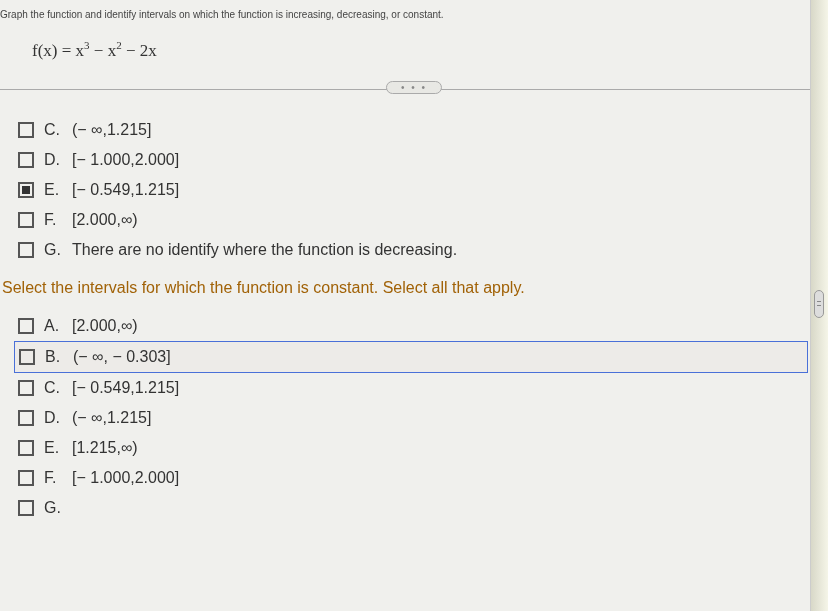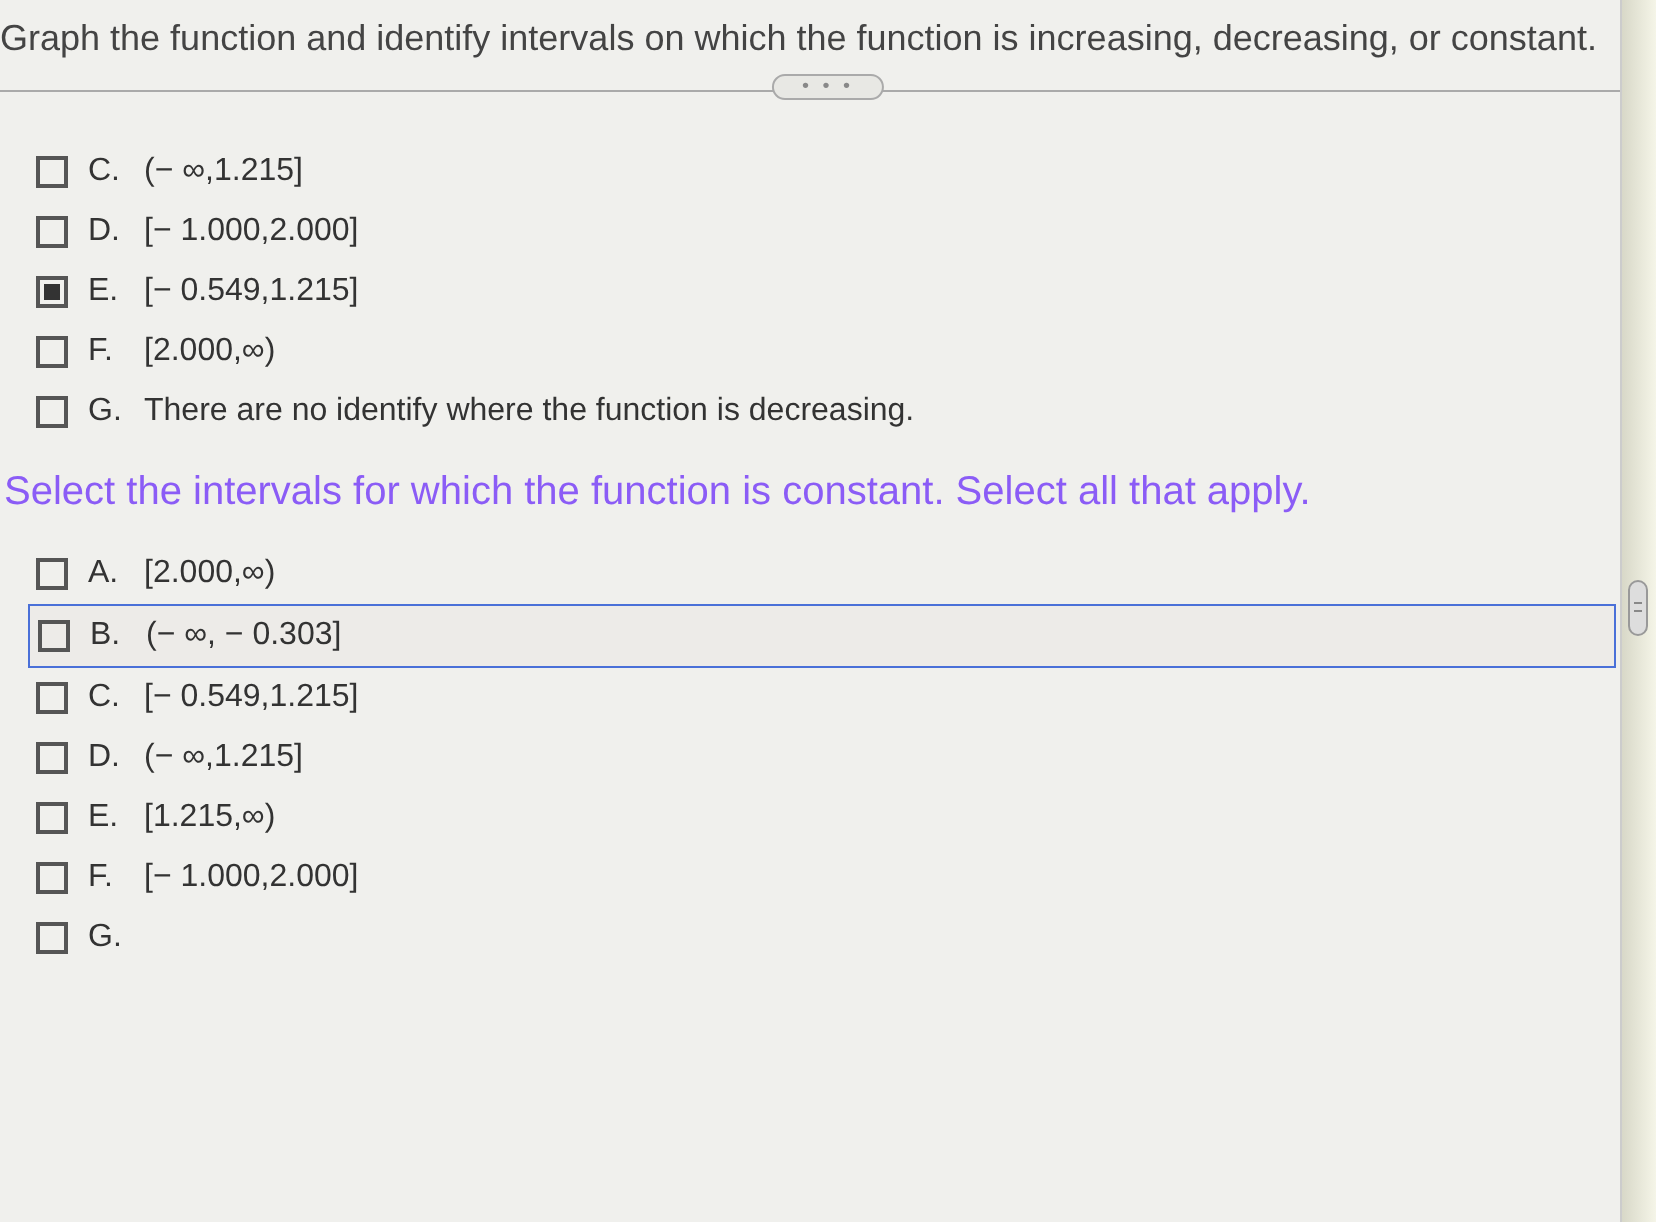--- a/index.html
+++ b/index.html
@@ -14,21 +14,21 @@
       height: 611px;
       overflow: hidden;
       position: relative;
       color: #333;
     }
     .content {
       padding: 8px 0 0 0;
       position: relative;
     }
     .question-text {
-      font-size: 18px;
+      font-size: 10px;
       color: #444;
       padding: 0 10px 4px 0;
       line-height: 1.3;
     }
     .formula {
       font-size: 17px;
       padding: 14px 0 18px 32px;
       color: #333;
       font-family: 'Times New Roman', serif;
     }
@@ -88,22 +88,22 @@
       content: "";
       width: 8px;
       height: 8px;
       background: #333;
     }
     .option-label {
       margin-right: 8px;
       min-width: 20px;
     }
     .subprompt {
-      font-size: 20px;
-      color: #8b5cf6;
+      font-size: 16px;
+      color: #a16207;
       padding: 14px 0 14px 2px;
     }
     .right-edge {
       position: absolute;
       right: 0;
       top: 0;
       bottom: 0;
       width: 18px;
       background: linear-gradient(to right, #d8d8c8, #f5f5e8);
       border-left: 1px solid #ccc;
@@ -130,20 +130,23 @@
     .scroll-handle::before { top: 10px; }
     .scroll-handle::after { top: 14px; }
   </style>
 </head>
 <body>
 
 <div class="content">
 
   <div class="question-text">Graph the function and identify intervals on which the function is increasing, decreasing, or constant.</div>
 
+  <div class="formula">
+    <span>f(x) = x</span><span class="sup">3</span><span> − x</span><span class="sup">2</span><span> − 2x</span>
+  </div>
 
   <div class="divider-row">
     <div class="divider-line"></div>
     <div class="divider-badge">• • •</div>
   </div>
 
   <div id="decreasing-group">
       <div class="option-row">
         <div class="checkbox"></div>
         <span class="option-label">C.</span>

